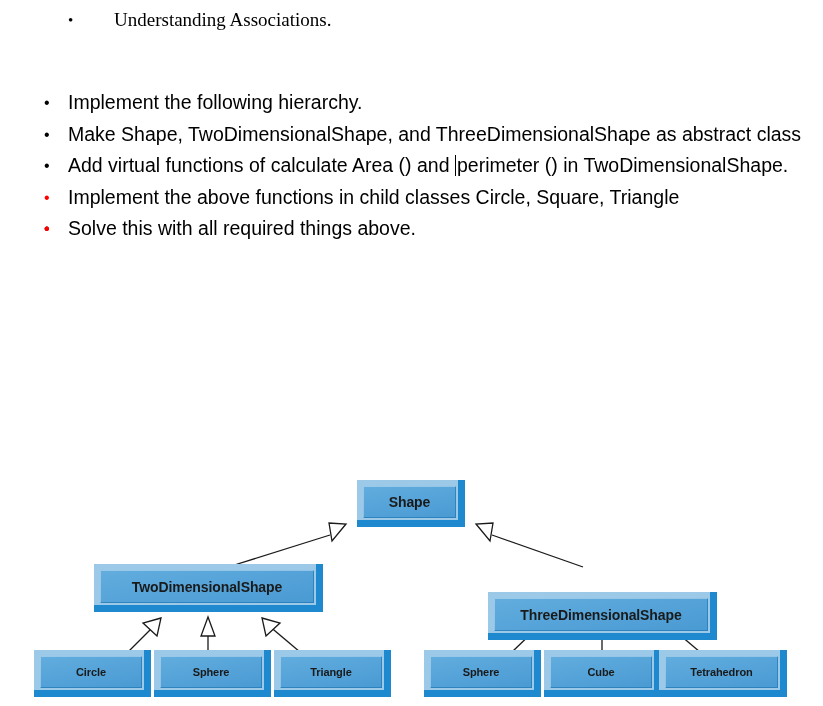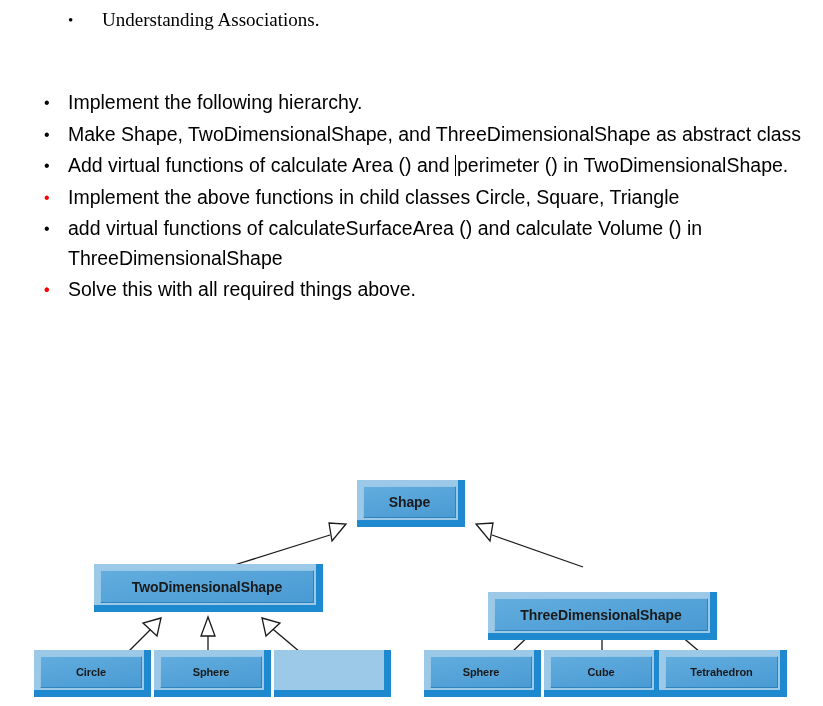--- a/index.html
+++ b/index.html
@@ -33,21 +33,21 @@
   }
   .serif-line .bul {
     position: absolute;
     left: 68px;
     top: 0;
     font-size: 15px;
     line-height: 28px;
   }
   .serif-line .txt {
     position: absolute;
-    left: 102px;
+    left: 114px;
     top: 0;
     white-space: nowrap;
   }
 
   .bullet-list {
     position: absolute;
     left: 0;
     top: 88px;
     width: 823px;
   }
@@ -172,21 +172,20 @@
       <span class="txt">Add virtual functions of calculate Area () and </span><span class="caret"></span><span class="txt">perimeter () in TwoDimensionalShape.</span>
     </div>
 
     <div class="bullet-item red">
       <span class="bul">•</span>
       <span class="txt">Implement the above functions in child classes Circle, Square, Triangle</span>
     </div>
 
     <div class="bullet-item black">
       <span class="bul">•</span>
-      <span class="txt">add virtual functions of calculateSurfaceArea () and calculate Volume () in ThreeDimensionalShape</span>
     </div>
 
     <div class="bullet-item red">
       <span class="bul">•</span>
     </div>
 
     <div class="bullet-item red">
       <span class="bul">•</span>
       <span class="txt">Solve this with all required things above.</span>
     </div>
@@ -273,20 +272,23 @@
       <div class="bevel-dark-b"></div>
       <div class="face">
         <span class="label">Sphere</span>
       </div>
     </div>
 
     <div class="node small" style="left:274px; top:195px; width:117px; height:47px;">
       <div class="bevel-outer"></div>
       <div class="bevel-dark-r"></div>
       <div class="bevel-dark-b"></div>
+      <div class="face">
+        <span class="label">Triangle</span>
+      </div>
     </div>
 
     <div class="node small" style="left:424px; top:195px; width:117px; height:47px;">
       <div class="bevel-outer"></div>
       <div class="bevel-dark-r"></div>
       <div class="bevel-dark-b"></div>
       <div class="face">
         <span class="label">Sphere</span>
       </div>
     </div>

